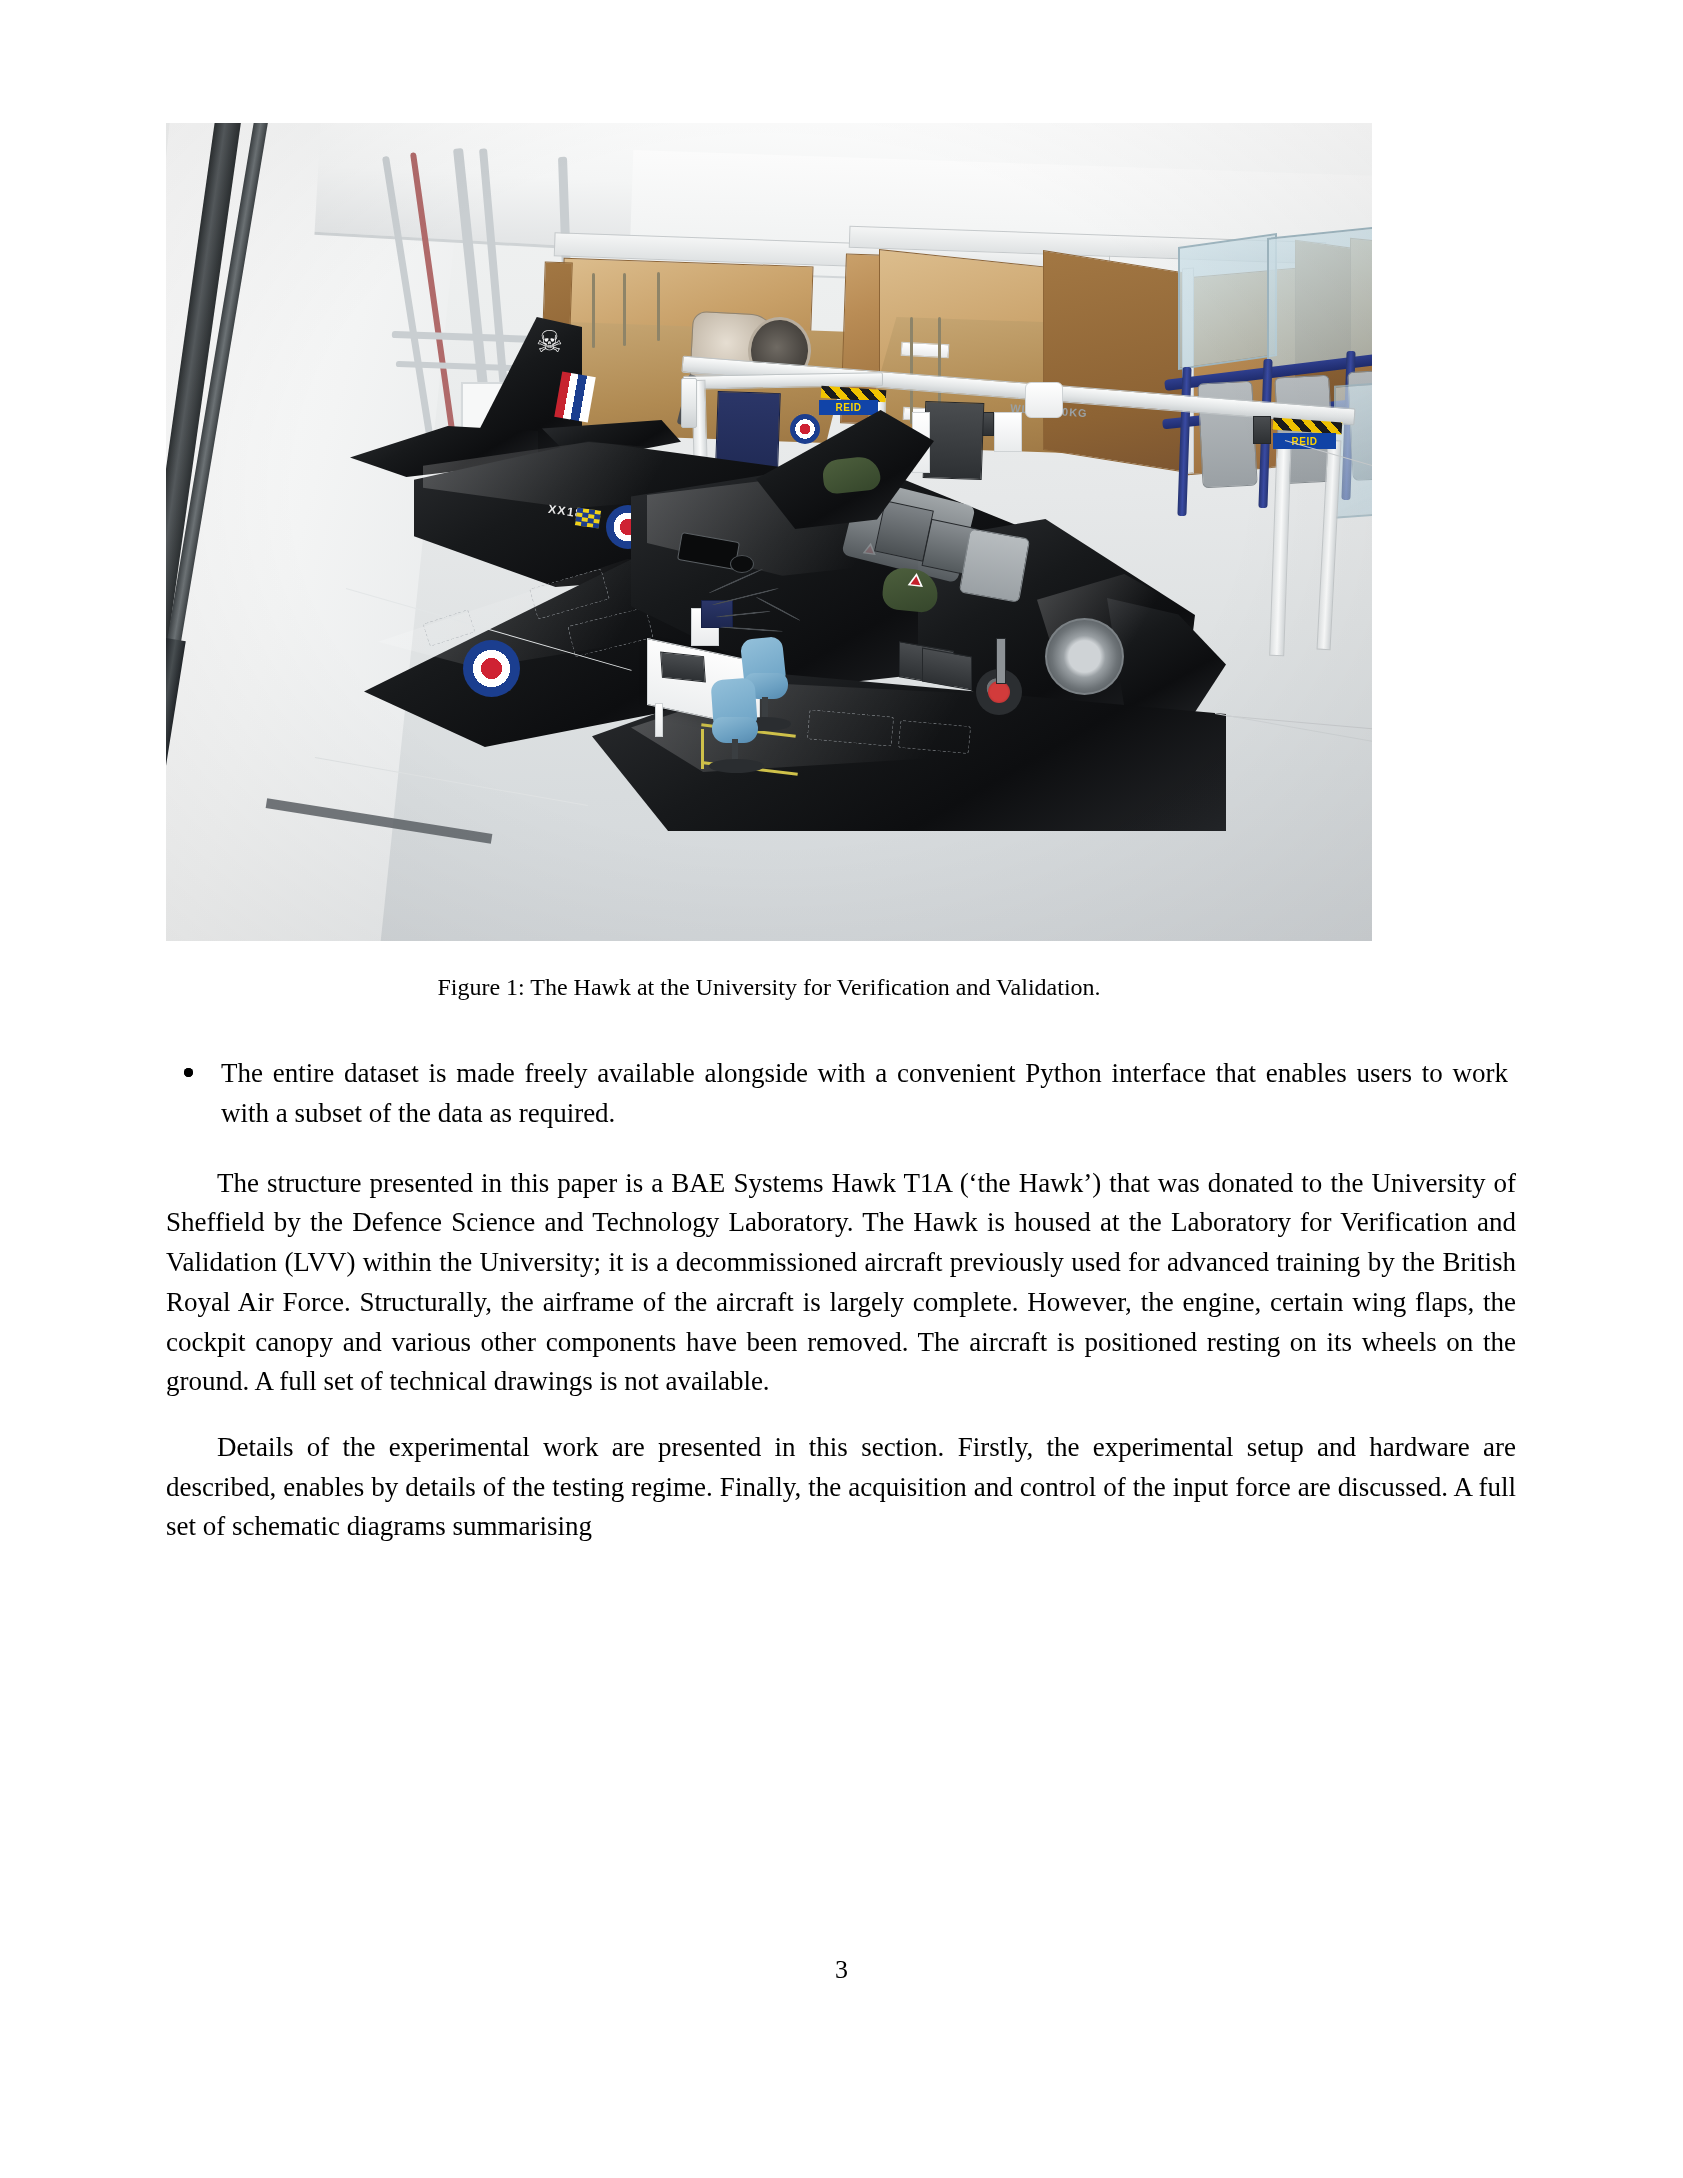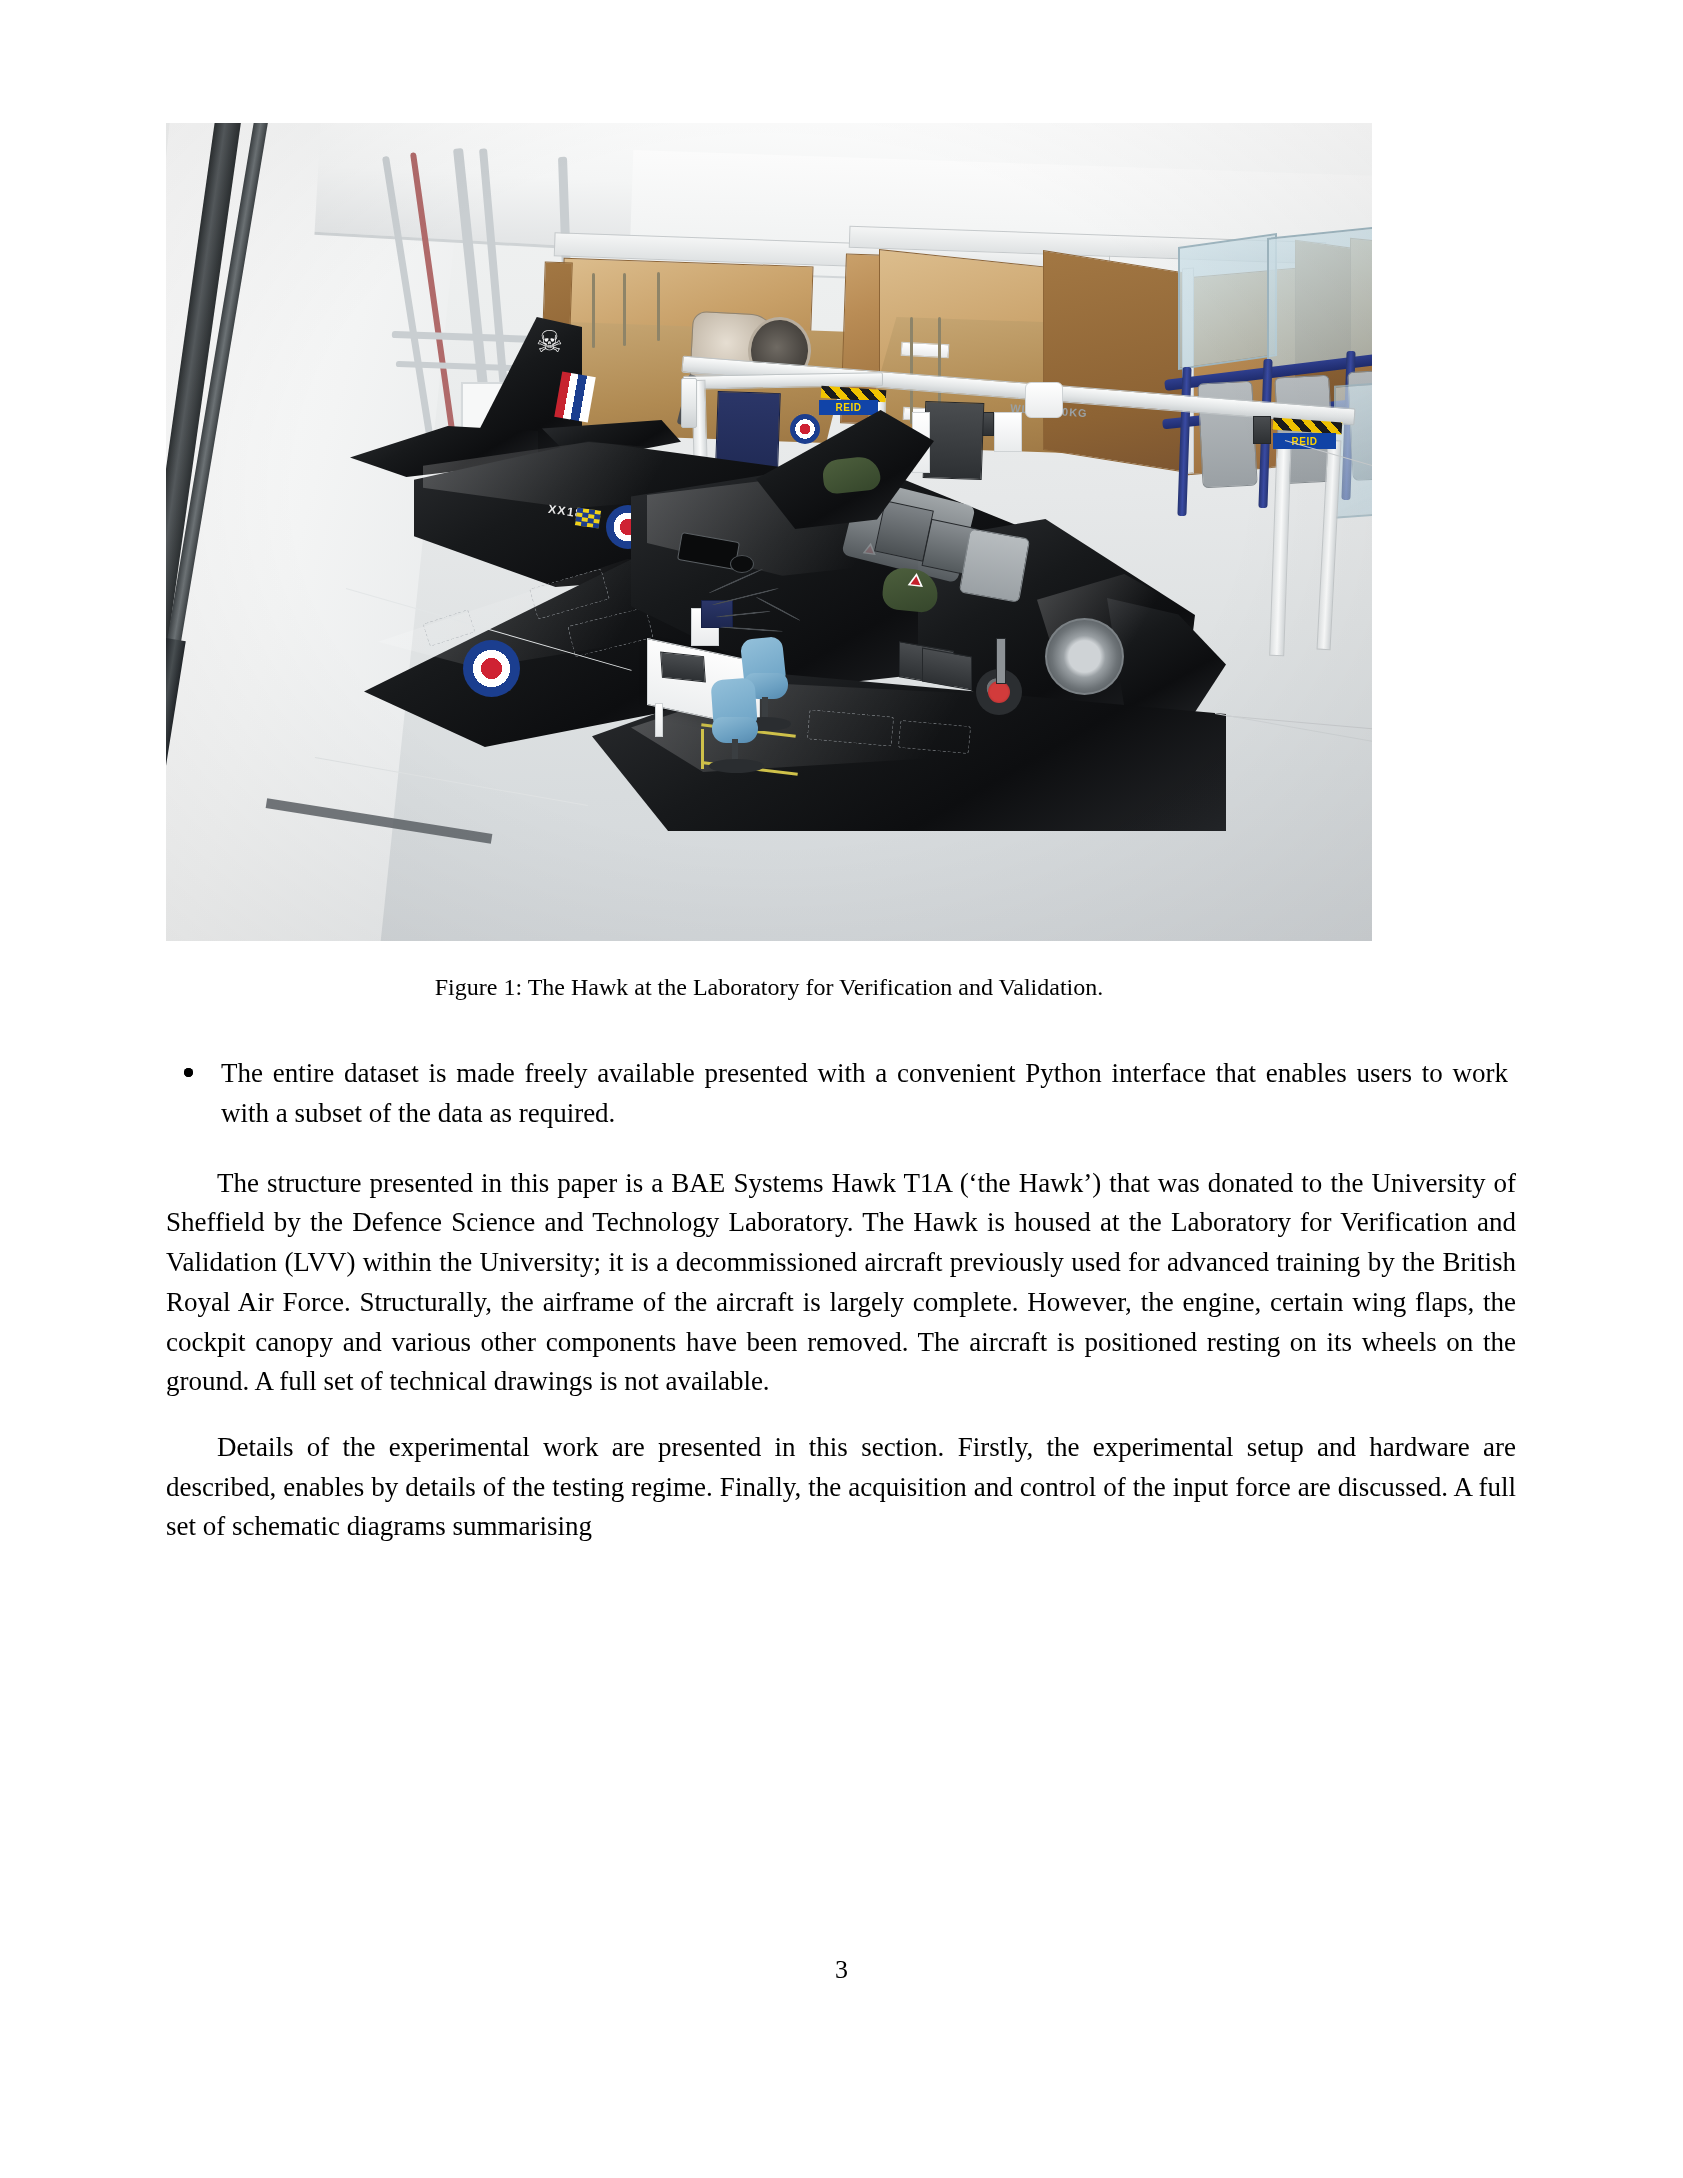--- a/index.html
+++ b/index.html
@@ -604,32 +604,32 @@
         <div class="cable" style="left:590px;top:473px;width:50px;transform:rotate(28deg);"></div>
 
         <div class="tether" style="left:180px;top:465px;width:297px;transform:rotate(16deg);border-top-color:#e3e6e7;"></div>
         <div class="tether" style="left:149px;top:634px;width:277px;transform:rotate(10deg);border-top-color:#dfe2e3;"></div>
         <div class="tether" style="left:1049px;top:590px;width:168px;transform:rotate(10deg);border-top-color:#cfd3d5;"></div>
 
         <div style="position:absolute;inset:0;pointer-events:none;
                     background: radial-gradient(ellipse at 50% 45%, rgba(0,0,0,0) 55%, rgba(0,0,0,.07) 100%);"></div>
       </div>
 
-      <div class="caption">Figure 1: The Hawk at the Laboratory for Verification and Validation.</div>
+      <div class="caption">Figure 1: The Hawk at the University for Verification and Validation.</div>
     </div>
 
     <div class="body">
 
       <ul class="bullets">
         <li>
           <span class="dot"></span>
         </li>
         <li>
           <span class="dot"></span>
-          <span>The entire dataset is made freely available presented with a convenient Python interface that enables users to work with a subset of the data as required.</span>
+          <span>The entire dataset is made freely available alongside with a convenient Python interface that enables users to work with a subset of the data as required.</span>
         </li>
       </ul>
 
       <p class="para">The structure presented in this paper is a BAE Systems Hawk T1A (‘the Hawk’) that was donated to the University of Sheffield by the Defence Science and Technology Laboratory. The Hawk is housed at the Laboratory for Verification and Validation (LVV) within the University; it is a decommissioned aircraft previously used for advanced training by the British Royal Air Force. Structurally, the airframe of the aircraft is largely complete. However, the engine, certain wing flaps, the cockpit canopy and various other components have been removed. The aircraft is positioned resting on its wheels on the ground. A full set of technical drawings is not available.</p>
 
       <p class="para">Details of the experimental work are presented in this section. Firstly, the experimental setup and hardware are described, enables by details of the testing regime. Finally, the acquisition and control of the input force are discussed. A full set of schematic diagrams summarising</p>
 
     </div>
   </div>
 

